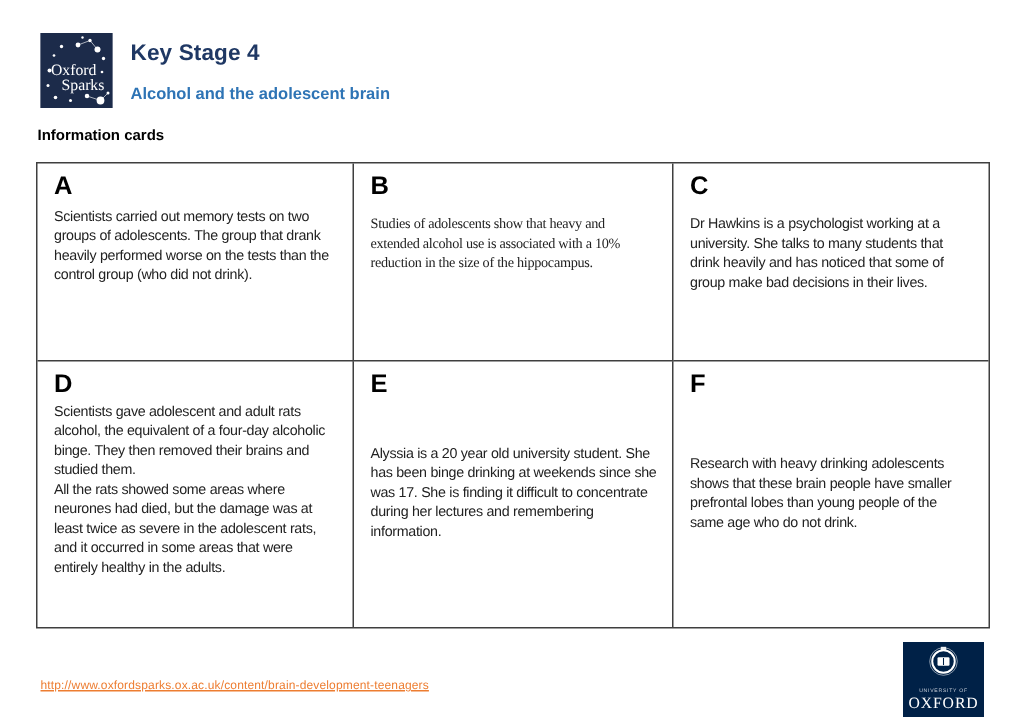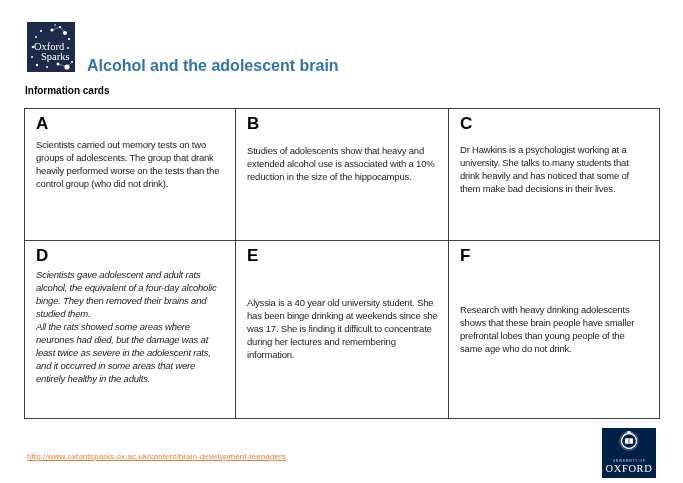--- a/index.html
+++ b/index.html
@@ -14,21 +14,21 @@
     position: absolute; left: 27px; top: 22px;
     width: 48px; height: 50px; background: #1c2b4a;
   }
   .page-title {
     position: absolute; left: 87px; top: 27px;
     font-size: 15px; font-weight: 700; color: #1f3864; margin: 0;
     letter-spacing: 0.1px;
   }
   .page-subtitle {
     position: absolute; left: 87px; top: 57px;
-    font-size: 16px; font-weight: 700; color: #2e74b5; margin: 0;
+    font-size: 11px; font-weight: 700; color: #2e74b5; margin: 0;
   }
   .section-label {
     position: absolute; left: 25px; top: 85px;
     font-size: 10px; font-weight: 700; color: #000000;
   }
 
   
   .cards-table {
     position: absolute; left: 24px; top: 108px;
     width: 634px; height: 309px;
@@ -50,23 +50,23 @@
   .card-letter {
     font-size: 17px; font-weight: 700; color: #000000;
     line-height: 22px; margin: 0;
   }
   .card-text {
     font-size: 9.5px; line-height: 13px; color: #222222;
     margin: 0; letter-spacing: -0.2px;
     white-space: pre-line;
   }
   .cell:nth-child(1) .card-text { margin-top: 3px; }
-  .cell:nth-child(2) .card-text { margin-top: 9px; }
+  .cell:nth-child(2) .card-text { margin-top: 9px; font-family: Liberation Serif, serif; }
   .cell:nth-child(3) .card-text { margin-top: 8px; }
-  .cell:nth-child(4) .card-text { margin-top: 1px; font-style: italic; }
+  .cell:nth-child(4) .card-text { margin-top: 1px; }
   .cell:nth-child(5) .card-text { margin-top: 29px; }
   .cell:nth-child(6) .card-text { margin-top: 36px; }
 
   
   .source-link {
     position: absolute; left: 27px; top: 452px;
     font-size: 8px; color: #ed7d31; text-decoration: underline;
     letter-spacing: 0.1px; cursor: pointer;
   }
   .oxford-logo {
@@ -103,44 +103,45 @@
         <circle cx="31" cy="42" r="1.5"></circle>
         <circle cx="40" cy="45" r="2.6"></circle>
         <circle cx="45" cy="40" r="1.0"></circle>
         <circle cx="28" cy="3" r="0.8"></circle>
       </g>
       <text x="7" y="28" font-family="Liberation Serif, serif" font-size="10.5" fill="#ffffff">Oxford</text>
       <text x="14" y="38" font-family="Liberation Serif, serif" font-size="10.5" fill="#ffffff">Sparks</text>
     </svg>
   </div>
 
+  <h1 class="page-title">Key Stage 4</h1>
   <h2 class="page-subtitle">Alcohol and the adolescent brain</h2>
   <div class="section-label">Information cards</div>
 
   <div class="cards-table">
     <div class="cell">
       <div class="card-letter">A</div>
       <p class="card-text">Scientists carried out memory tests on two groups of adolescents. The group that drank heavily performed worse on the tests than the control group (who did not drink).</p>
     </div>
     <div class="cell">
       <div class="card-letter">B</div>
       <p class="card-text">Studies of adolescents show that heavy and extended alcohol use is associated with a 10% reduction in the size of the hippocampus.</p>
     </div>
     <div class="cell">
       <div class="card-letter">C</div>
-      <p class="card-text">Dr Hawkins is a psychologist working at a university. She talks to many students that drink heavily and has noticed that some of them make bad decisions in their lives.</p>
+      <p class="card-text">Dr Hawkins is a psychologist working at a university. She talks to many students that drink heavily and has noticed that some of group make bad decisions in their lives.</p>
     </div>
     <div class="cell">
       <div class="card-letter">D</div>
       <p class="card-text">Scientists gave adolescent and adult rats alcohol, the equivalent of a four-day alcoholic binge. They then removed their brains and studied them.
 All the rats showed some areas where neurones had died, but the damage was at least twice as severe in the adolescent rats, and it occurred in some areas that were entirely healthy in the adults.</p>
     </div>
     <div class="cell">
       <div class="card-letter">E</div>
-      <p class="card-text">Alyssia is a 40 year old university student. She has been binge drinking at weekends since she was 17. She is finding it difficult to concentrate during her lectures and remembering information.</p>
+      <p class="card-text">Alyssia is a 20 year old university student. She has been binge drinking at weekends since she was 17. She is finding it difficult to concentrate during her lectures and remembering information.</p>
     </div>
     <div class="cell">
       <div class="card-letter">F</div>
       <p class="card-text">Research with heavy drinking adolescents shows that these brain people have smaller prefrontal lobes than young people of the same age who do not drink.</p>
     </div>
   </div>
 
   <a class="source-link">http://www.oxfordsparks.ox.ac.uk/content/brain-development-teenagers</a>
 
   <div class="oxford-logo">

